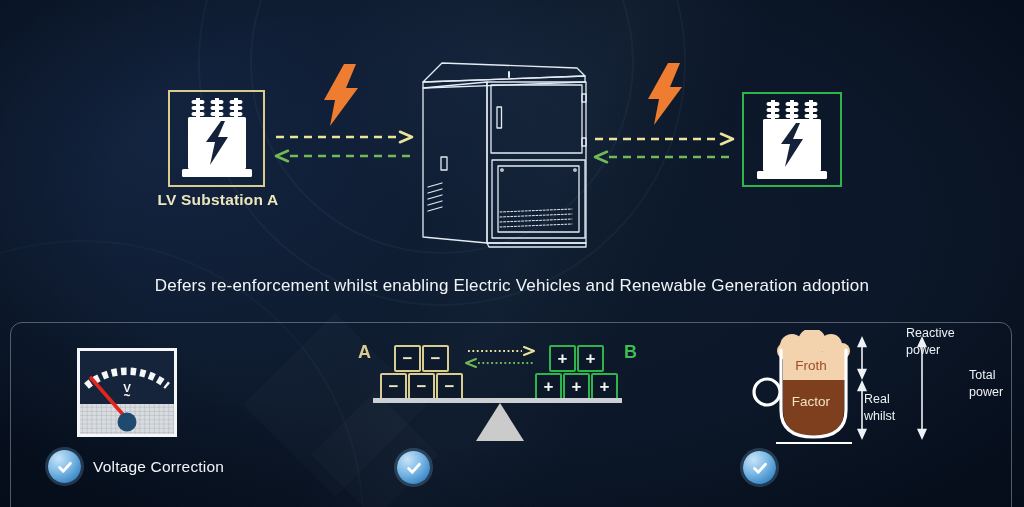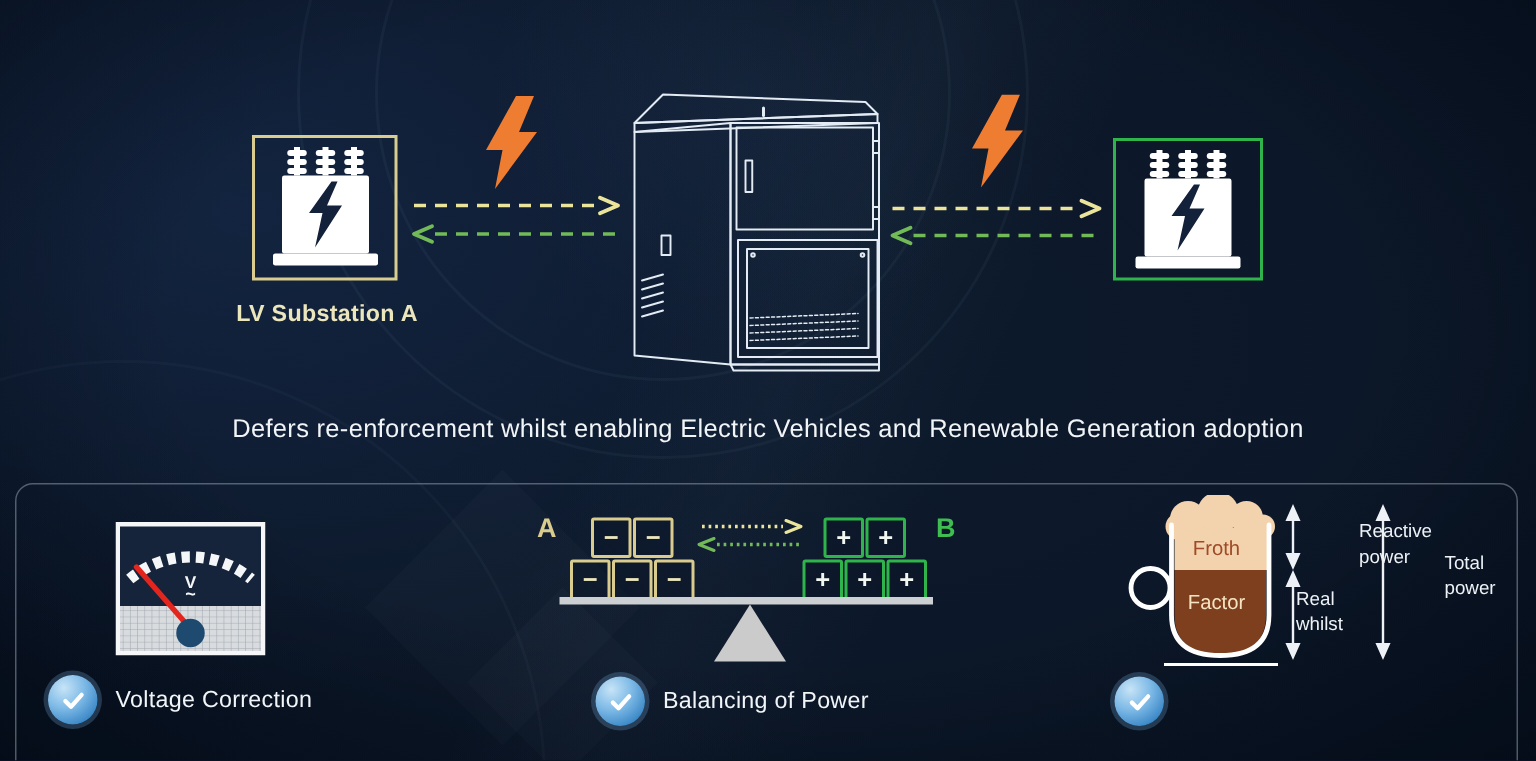--- a/index.html
+++ b/index.html
@@ -45,21 +45,21 @@
   .sheen{position:absolute;inset:0;background:linear-gradient(115deg, transparent 42%, rgba(120,150,190,0.045) 51%, transparent 62%);pointer-events:none;}
 
   
   .panel{left:10px;top:322px;width:1000px;height:228px;border:1.5px solid var(--panel_border);border-radius:12px;}
 
   
   .sub-box{box-sizing:border-box;}
   .sub-box.a{left:168px;top:90px;width:97px;height:97px;border:2px solid var(--substation_a_accent);}
   .sub-box.b{left:742px;top:92px;width:100px;height:95px;border:2px solid var(--substation_b_accent);}
   .sub-label{width:136px;text-align:center;font-size:15.5px;font-weight:600;letter-spacing:0.2px;}
-  .sub-label.a{left:150px;top:201px;color:var(--substation_a_text);}
+  .sub-label.a{left:150px;top:191px;color:var(--substation_a_text);}
   .sub-label.b{left:724px;top:202px;color:var(--substation_b_text);}
 
   .headline{left:0;right:0;top:276px;text-align:center;font-size:17px;font-weight:400;color:var(--text_primary);letter-spacing:0.2px;}
 
   
   .feature{position:absolute;display:flex;align-items:center;}
   .check-circle{
     width:33px;height:33px;border-radius:50%;flex:0 0 auto;
     background:radial-gradient(circle at 32% 26%, #c7e4f7 0%, #7db9e6 42%, var(--check_blue) 85%);
     box-shadow:0 0 0 3px rgba(110,160,210,0.28);
@@ -209,21 +209,21 @@
     <rect x="3" y="56" width="94" height="31" fill="#d9dcdf"></rect>
     <rect x="3" y="56" width="94" height="31" fill="url(#mgrid)"></rect>
     <path d="M9.5,38 A63,63 0 0 1 90.5,38" fill="none" stroke="#f4f6f8" stroke-width="7.5" stroke-dasharray="5.5,4"></path>
     <text x="50" y="44" text-anchor="middle" font-size="11.5" font-weight="bold" fill="#f4f6f8">V</text>
     <text x="50" y="52" text-anchor="middle" font-size="12" font-weight="bold" fill="#f4f6f8">~</text>
     <line x1="49" y1="70" x2="14" y2="30" style="stroke:var(--needle_red)" stroke-width="3.6" stroke-linecap="round"></line>
     <circle cx="50" cy="74" r="9.5" style="fill:var(--knob_blue)"></circle>
     <rect x="1.5" y="1.5" width="97" height="86" fill="none" stroke="#f4f6f8" stroke-width="3"></rect>
   </svg>
 
-  <div class="feature" style="left:32px;top:450px;">
+  <div class="feature" style="left:48px;top:450px;">
     <div class="check-circle">
       <svg width="20" height="20" viewBox="0 0 24 24">
         <path d="M5.5,12.5 L10,17 L18.5,7.5" fill="none" stroke="#ffffff" stroke-width="3.4" stroke-linecap="round" stroke-linejoin="round"></path>
       </svg>
     </div>
     <span class="feature-label">Voltage Correction</span>
   </div>
 
   <div class="abs side-label a">A</div>
   <div class="abs side-label b">B</div>
@@ -271,21 +271,20 @@
 
   <div class="abs beam"></div>
   <div class="abs fulcrum"></div>
 
   <div class="feature" style="left:397px;top:451px;">
     <div class="check-circle">
       <svg width="20" height="20" viewBox="0 0 24 24">
         <path d="M5.5,12.5 L10,17 L18.5,7.5" fill="none" stroke="#ffffff" stroke-width="3.4" stroke-linecap="round" stroke-linejoin="round"></path>
       </svg>
     </div>
-    <span class="feature-label">Balancing of Power</span>
   </div>
 
   <svg class="abs" style="left:742px;top:330px;width:232px;height:118px;" viewBox="0 0 232 118">
     <circle cx="25" cy="62" r="13" fill="none" stroke="#ffffff" stroke-width="3.2"></circle>
     <g style="fill:var(--froth_tan)">
       <circle cx="50" cy="16" r="12"></circle>
         <circle cx="70" cy="12" r="14"></circle>
         <circle cx="89" cy="15" r="11"></circle>
         <circle cx="100" cy="21" r="8"></circle>
         <circle cx="44" cy="21" r="9"></circle>
@@ -301,23 +300,23 @@
       <line x1="120" y1="59" x2="120" y2="101"></line>
       <path d="M120,52 L116.2,60.5 H123.8 Z"></path>
         <path d="M120,108 L116.2,99.5 H123.8 Z"></path>
       <line x1="180" y1="15" x2="180" y2="101"></line>
       <path d="M180,8 L176.2,16.5 H183.8 Z"></path>
         <path d="M180,108 L176.2,99.5 H183.8 Z"></path>
     </g>
   </svg>
   <div class="cup-fill-label" style="left:776px;top:358px;color:var(--froth_text);">Froth</div>
   <div class="cup-fill-label" style="left:776px;top:394px;color:var(--coffee_text);">Factor</div>
-  <div class="cup-note" style="left:864px;top:346px;width:62px;padding-left:42px;">Reactive power</div>
+  <div class="cup-note" style="left:864px;top:325px;width:62px;padding-left:42px;">Reactive power</div>
   <div class="cup-note" style="left:864px;top:391px;width:50px;">Real whilst</div>
-  <div class="cup-note" style="left:963px;top:367px;width:52px;">Total power</div>
+  <div class="cup-note" style="left:921px;top:367px;width:52px;padding-left:48px;">Total power</div>
 
   <div class="feature" style="left:743px;top:451px;">
     <div class="check-circle">
       <svg width="20" height="20" viewBox="0 0 24 24">
         <path d="M5.5,12.5 L10,17 L18.5,7.5" fill="none" stroke="#ffffff" stroke-width="3.4" stroke-linecap="round" stroke-linejoin="round"></path>
       </svg>
     </div>
   </div>
 
 </div>

